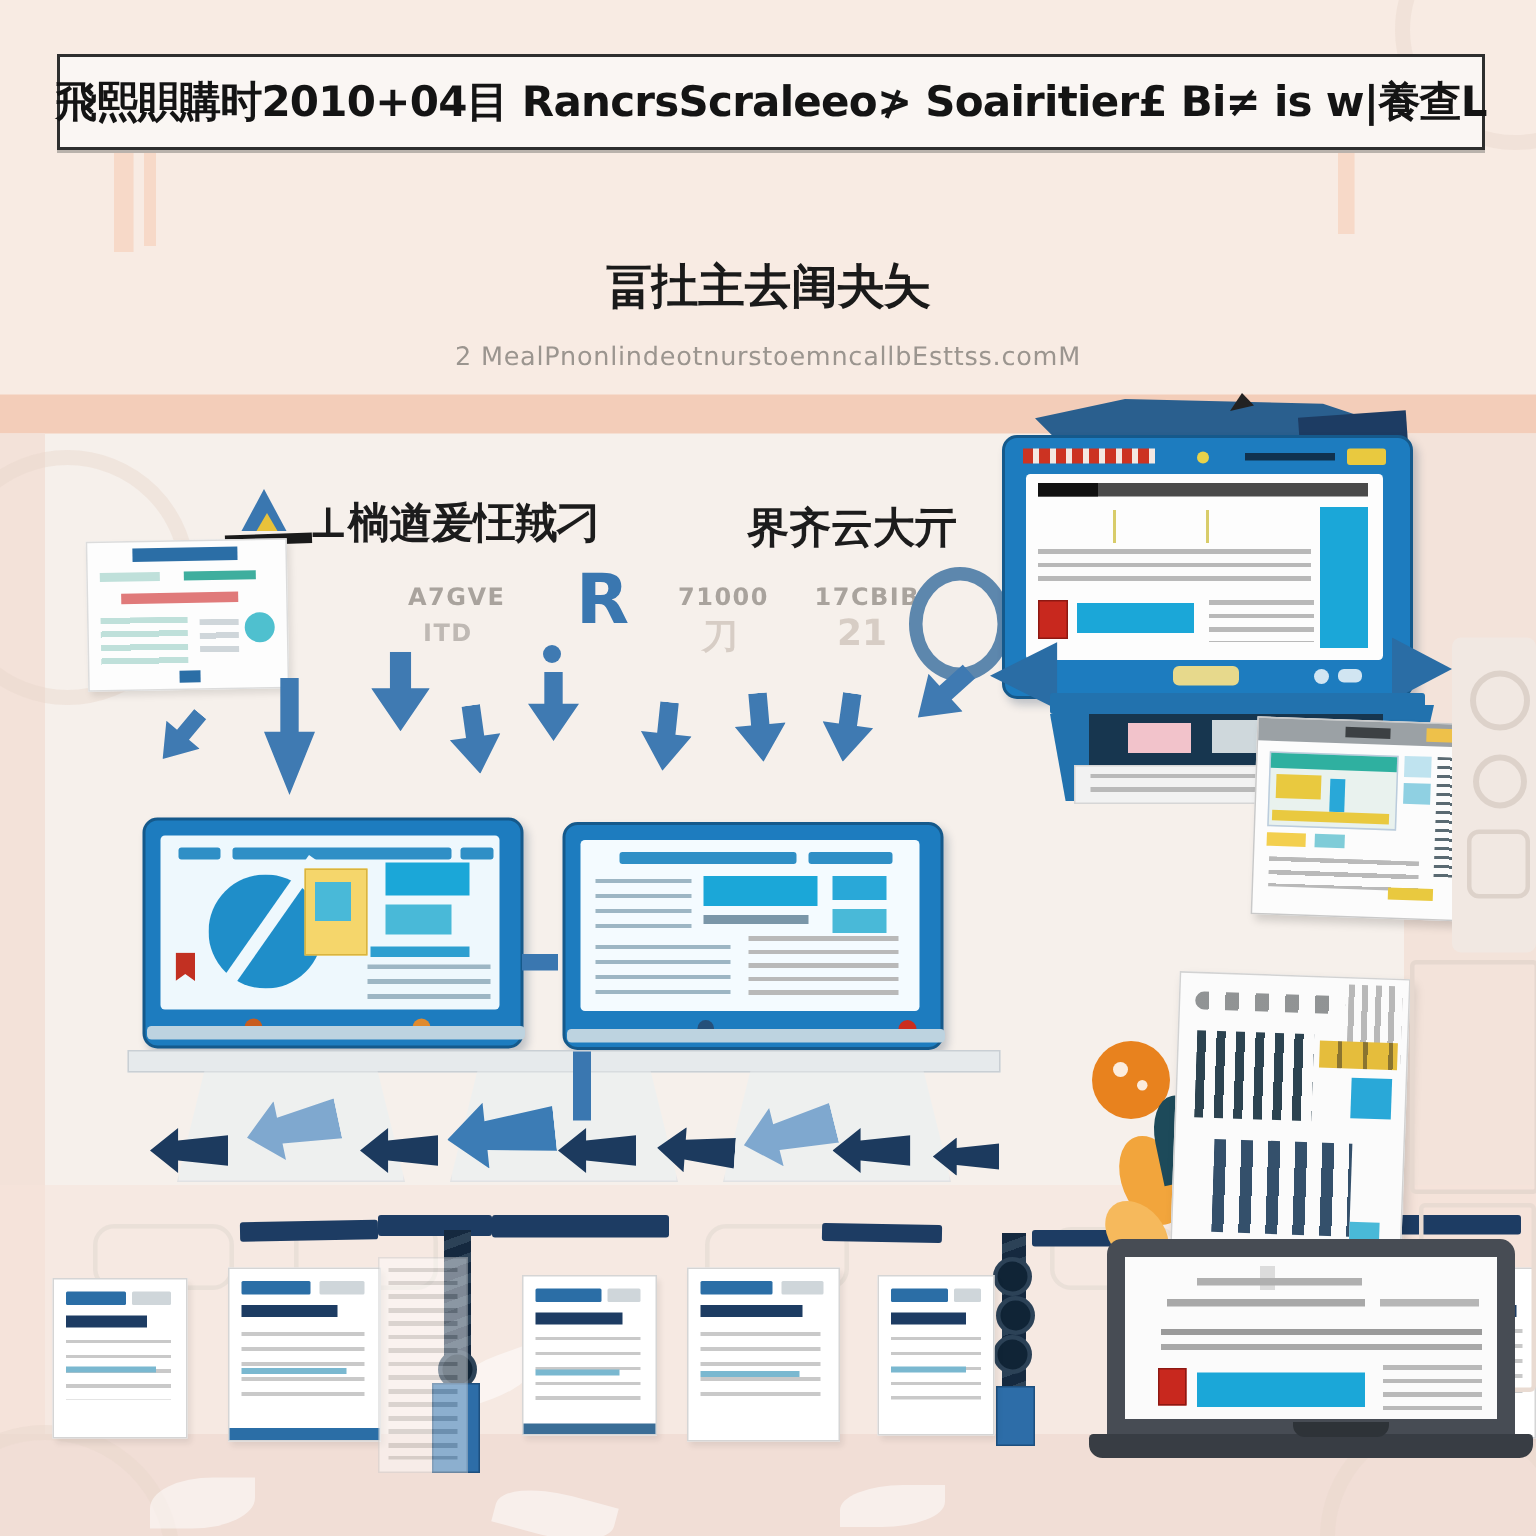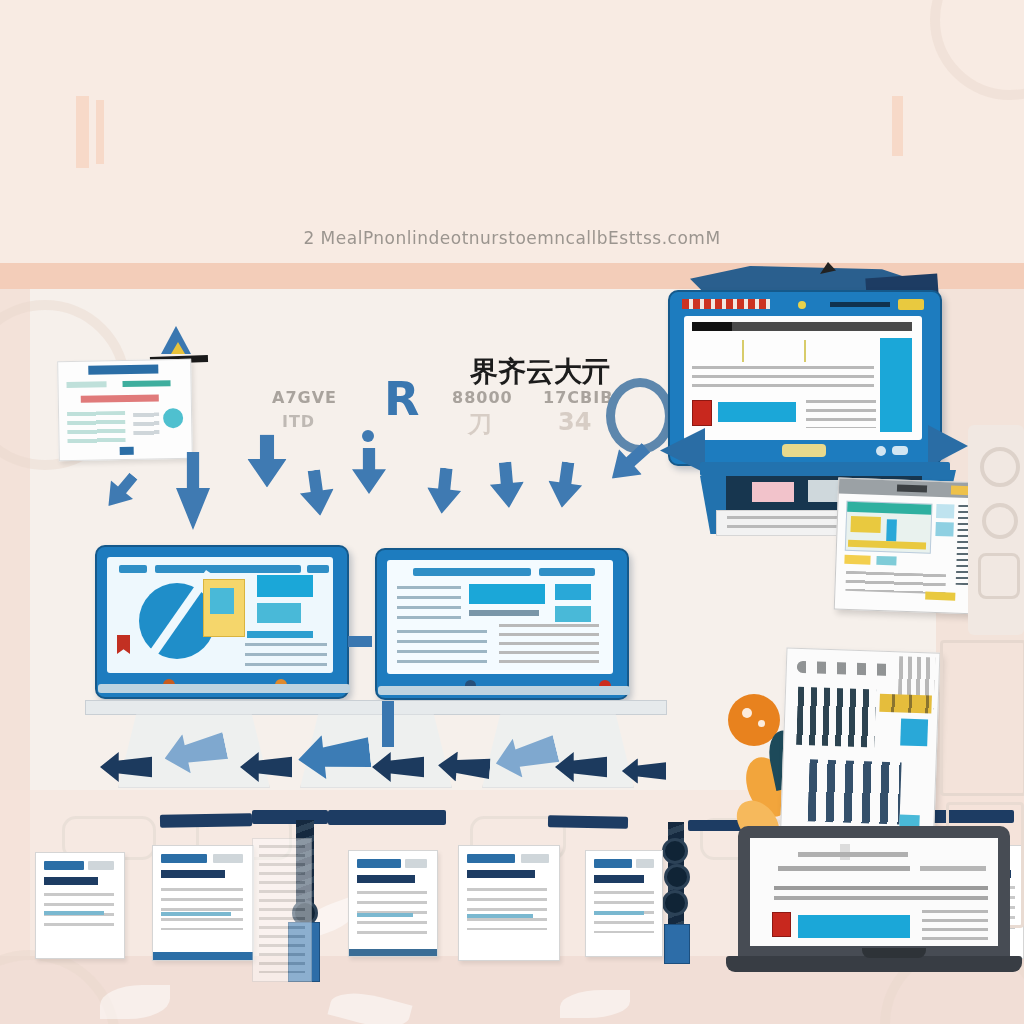--- a/index.html
+++ b/index.html
@@ -83,34 +83,39 @@
   <div class="abs stripe" style="left:892px;top:96px;width:11px;height:60px;"></div>
   <div class="abs swirl" style="left:-40px;top:300px;width:150px;height:150px;"></div>
   <div class="abs swirl" style="left:-60px;top:950px;width:160px;height:160px;"></div>
   <div class="abs swirl" style="left:880px;top:940px;width:150px;height:150px;"></div>
   <div class="abs swirl" style="left:930px;top:-60px;width:140px;height:140px;"></div>
   <div class="abs leaf" style="left:100px;top:985px;width:70px;height:34px;"></div>
   <div class="abs leaf" style="left:330px;top:995px;width:80px;height:30px;transform:rotate(15deg);"></div>
   <div class="abs leaf" style="left:300px;top:905px;width:60px;height:26px;transform:rotate(-20deg);"></div>
   <div class="abs leaf" style="left:560px;top:990px;width:70px;height:28px;"></div>
 
+  <div class="abs hdr-box">
+    <div class="t">飛熙賏購时2010+04目 RancrsScraleeo≯ Soairitier£ Bi≠ is w|養查L</div>
+  </div>
+  <div class="abs line3">畐扗主去闺夬夨</div>
   <div class="abs line4">2 MealPnonlindeotnurstoemncallbEsttss.comM</div>
 
   <div class="abs tri-icon"></div>
   <div class="abs tri-icon-in"></div>
   <div class="abs tri-base"></div>
-  <div class="abs blabel" style="left:470px;top:333px;margin-top:20px;">界齐云大亓</div>
+  <div class="abs blabel" style="left:206px;top:330px;">⊥㭻遒爰忹羢刁</div>
+  <div class="abs blabel" style="left:498px;top:333px;">界齐云大亓</div>
 
   <div class="abs nsmall" style="left:272px;top:388px;">A7GVE</div>
   <div class="abs nsmall" style="left:282px;top:412px;opacity:.7;">ITD</div>
   <div class="abs nodeR" style="left:384px;top:372px;">R</div>
-  <div class="abs nsmall" style="left:452px;top:388px;">88000</div>
+  <div class="abs nsmall" style="left:452px;top:388px;">71000</div>
   <div class="abs nfaint" style="left:468px;top:408px;">刀</div>
   <div class="abs nsmall" style="left:543px;top:388px;">17CBIB</div>
-  <div class="abs nfaint" style="left:558px;top:408px;">34</div>
+  <div class="abs nfaint" style="left:558px;top:408px;">21</div>
   <div class="abs nodeO" style="left:606px;top:378px;"></div>
 
   <div class="abs form-card">
     <div class="abs" style="left:30px;top:4px;width:70px;height:9px;background:#2b6ea6;"></div>
     <div class="abs" style="left:8px;top:20px;width:40px;height:6px;background:#bfe0da;"></div>
     <div class="abs" style="left:64px;top:20px;width:48px;height:6px;background:#3fae9e;"></div>
     <div class="abs" style="left:22px;top:34px;width:78px;height:7px;background:#e07a7a;"></div>
     <div class="abs" style="left:8px;top:50px;width:58px;height:34px;background:repeating-linear-gradient(to bottom,#bfe0da 0 4px,transparent 4px 9px);"></div>
     <div class="abs" style="left:74px;top:52px;width:26px;height:26px;background:repeating-linear-gradient(to bottom,#cfd6da 0 4px,transparent 4px 9px);"></div>
     <div class="abs" style="left:104px;top:48px;width:20px;height:20px;border-radius:50%;background:#4fc0cf;"></div>

